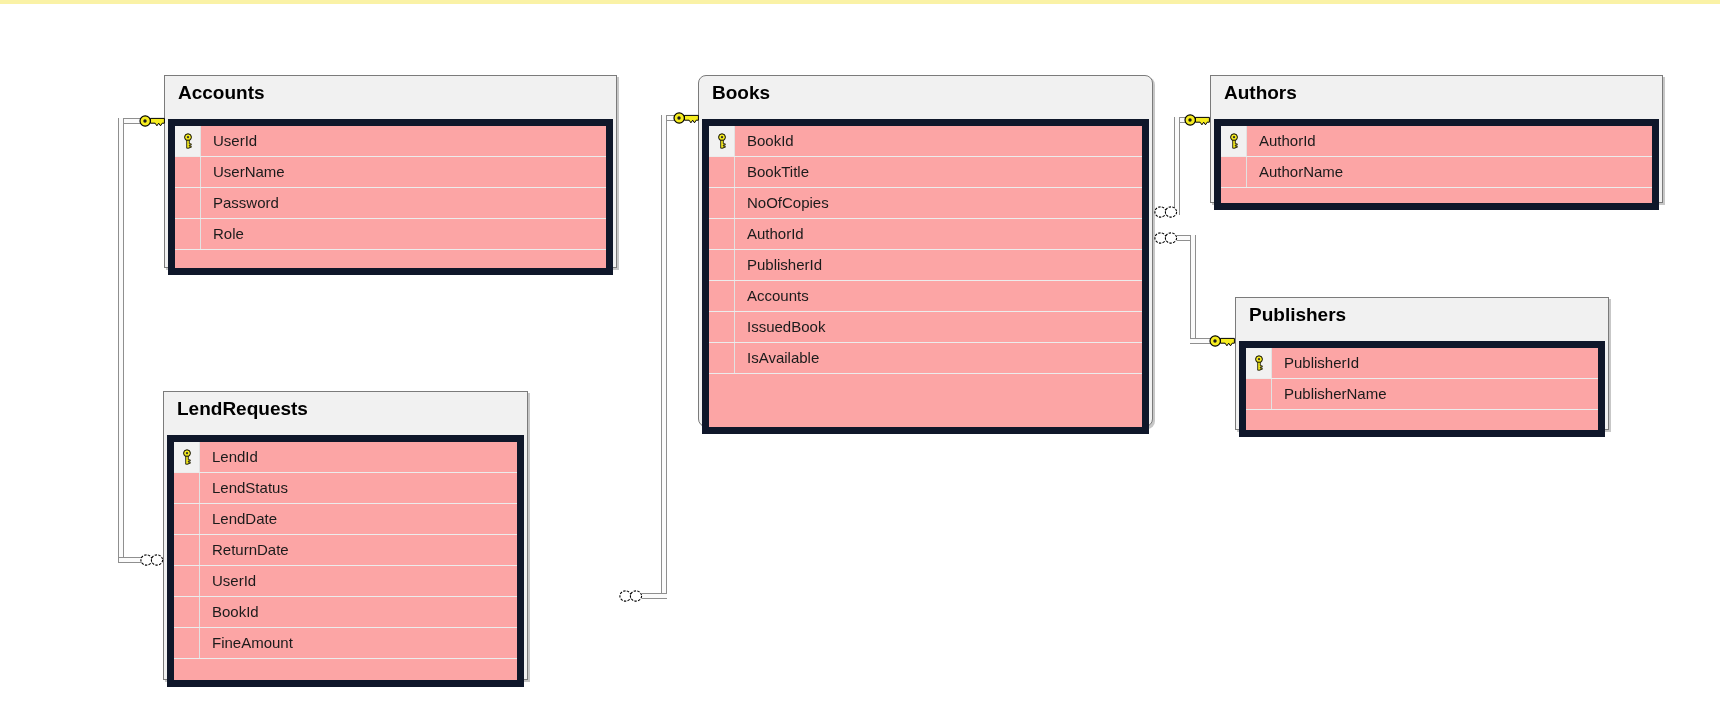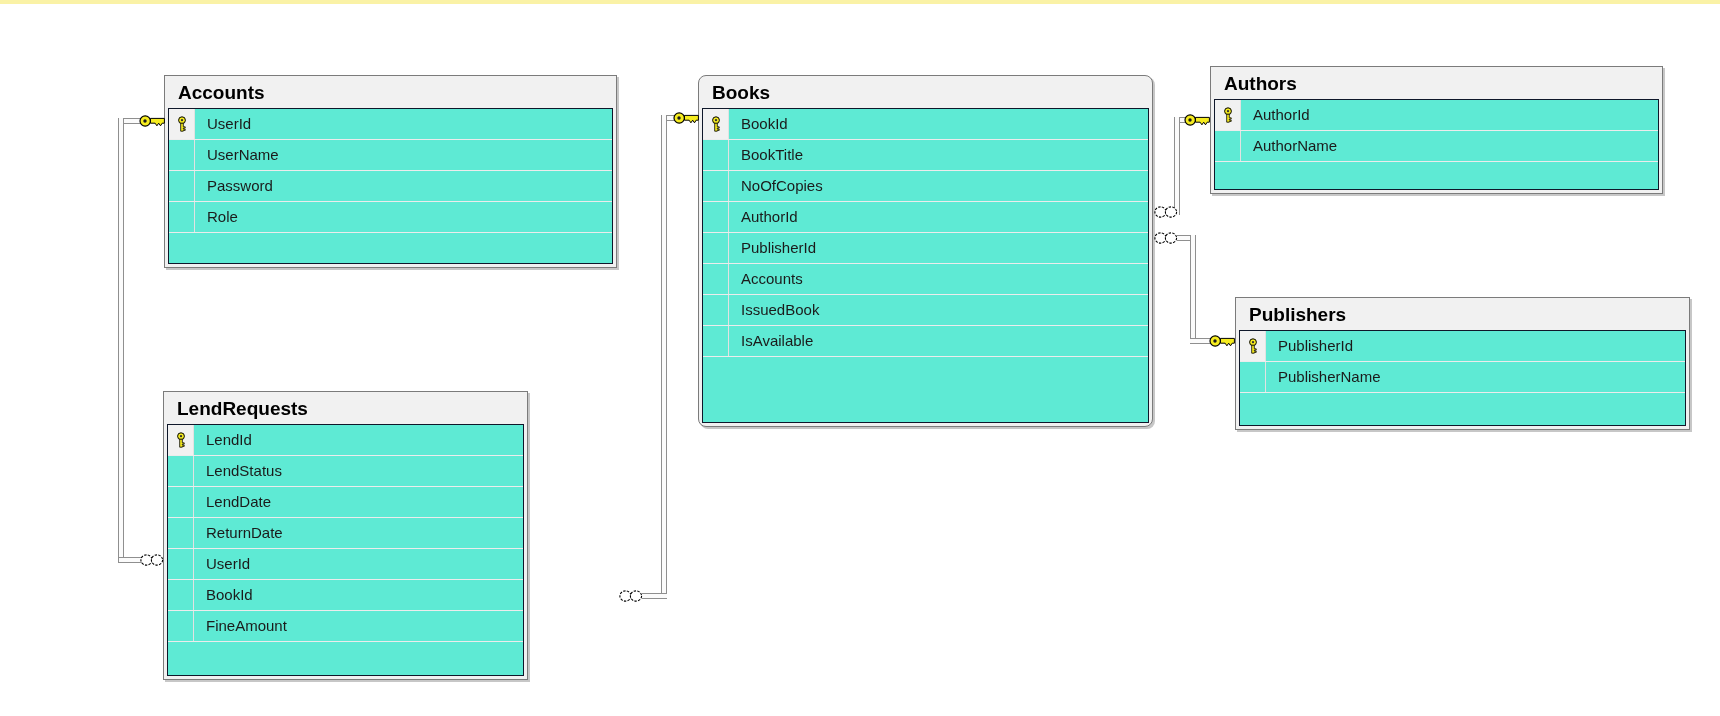--- a/index.html
+++ b/index.html
@@ -6,35 +6,35 @@
   .stage{position:relative;width:1720px;height:716px;background:#ffffff;overflow:hidden;
          font-family:"Liberation Sans",sans-serif;}
   .topband{position:absolute;left:0;top:0;width:1720px;height:4px;}
 
   
   .ertable{position:absolute;background:#f1f1f1;border:1px solid #7b7b7b;
            padding:0 3px 3px 3px;box-sizing:border-box;
            box-shadow:2px 2px 0 rgba(130,130,130,.45);}
   .ertable .ttl{height:32px;line-height:33px;font-size:19px;font-weight:700;color:#000;
                 padding-left:10px;white-space:nowrap;overflow:hidden;}
-  .ertable .grid{background:#5eead4;border:1px solid #0f172a;
-                 height:calc(100% - 32px);box-sizing:border-box;overflow:hidden;}
+  .ertable .grid{background:#fca5a5;border:7px solid #0f172a;
+                 height:calc(100% - 32px);box-sizing:border-box;overflow:hidden;margin-top:11px;}
   .row{display:flex;height:31px;box-sizing:border-box;border-bottom:1px solid #ececec;}
   .cell-icon{width:26px;box-sizing:border-box;border-right:1px solid #e2e2e2;
              display:flex;align-items:center;justify-content:center;}
   .cell-icon.pk{background:#f1f1f1;}
   .cell-text{flex:1;font-size:15px;color:#1b1b1b;padding-left:12px;line-height:30px;
              white-space:nowrap;overflow:hidden;}
 
   
   #t-accounts    {left:164px; top:75px;  width:453px; height:193px;}
   #t-lendrequests{left:163px; top:391px; width:365px; height:289px;}
   #t-books       {left:698px; top:75px;  width:455px; height:352px;border-radius:8px;}
-  #t-authors     {left:1210px;top:66px;  width:453px; height:128px;}
-  #t-publishers  {left:1235px;top:297px; width:455px; height:133px;}
+  #t-authors     {left:1210px;top:75px;  width:453px; height:128px;}
+  #t-publishers  {left:1235px;top:297px; width:374px; height:133px;}
 
   
   .seg{position:absolute;box-sizing:border-box;background:#fbfbfb;}
   .seg-v{width:6px;border-left:1px solid #8f8f8f;border-right:1px solid #8f8f8f;}
   .seg-h{height:6px;border-top:1px solid #8f8f8f;border-bottom:1px solid #8f8f8f;}
   .endicon{position:absolute;}
   .endicon svg{display:block;}
 </style>
 </head>
 <body>

